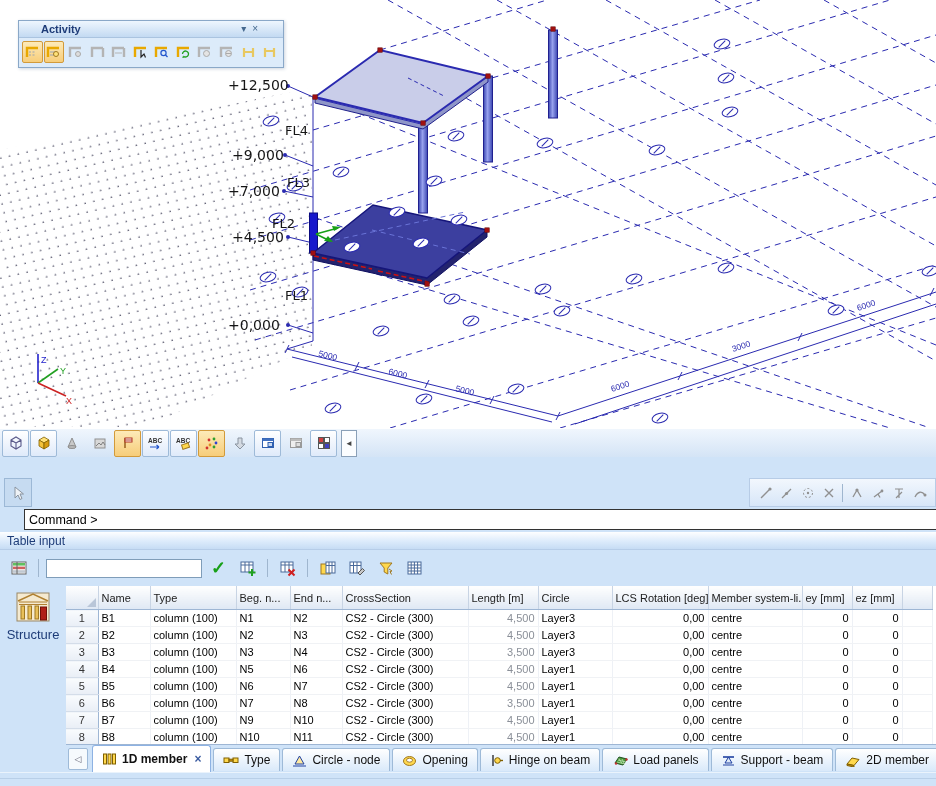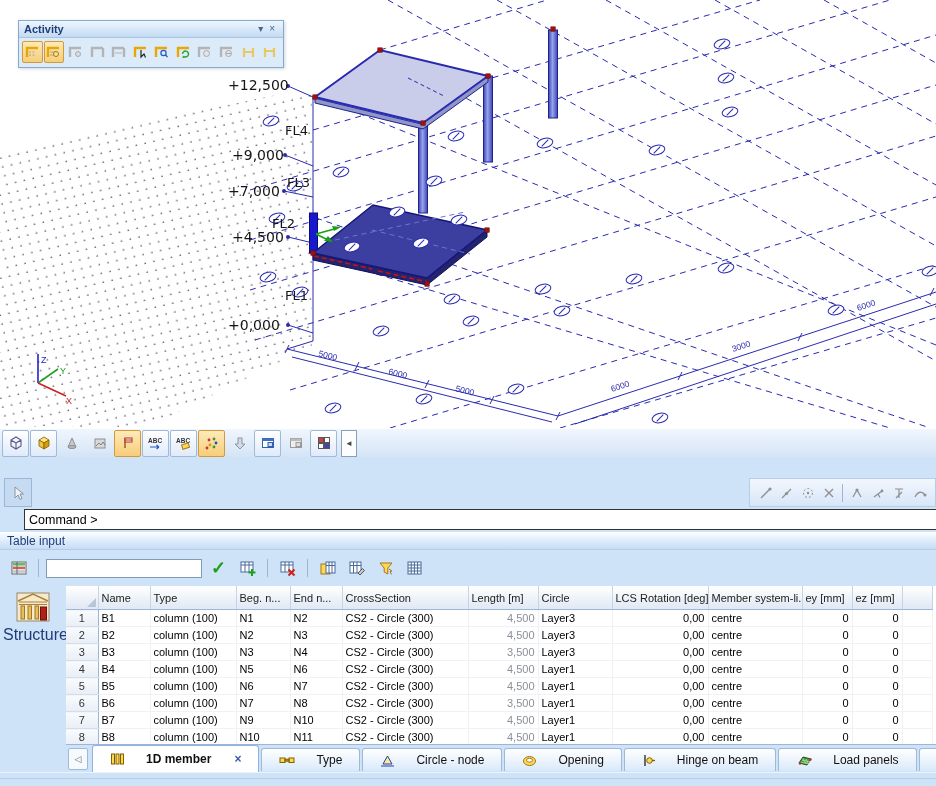--- a/index.html
+++ b/index.html
@@ -6,21 +6,21 @@
   body{width:936px;height:786px;position:relative;overflow:hidden;
        font-family:"Liberation Sans",sans-serif;background:#cfe3f8;}
   .abs{position:absolute;box-sizing:border-box;}
 
   
   #viewport{left:0;top:0;width:936px;height:428px;background:#fff;}
 
   
   #activity{left:18px;top:20px;width:266px;border:1px solid #8aa8c8;background:#dcebfa;
             box-shadow:1px 1px 3px rgba(60,90,130,.25);}
-  #activity .titlebar{height:16px;display:flex;align-items:center;padding:0 5px;
+  #activity .titlebar{height:16px;display:flex;align-items:center;padding:0 22px;
       background:linear-gradient(#eef6fe,#c3daf2);border-bottom:1px solid #aac4e0;}
   #activity .titlebar .t{flex:1;font-size:11px;font-weight:bold;color:#1e3c78;}
   #activity .titlebar .wbtn{font-size:10px;color:#44688e;padding:0 3px;line-height:14px;}
   .abar{display:flex;gap:1px;padding:3px 3px 4px 3px;}
   .abtn{width:20px;height:20px;display:flex;align-items:center;justify-content:center;
         border:1px solid transparent;border-radius:2px;}
   .abtn.pressed{background:linear-gradient(#fdeab8,#f7cd7a);border-color:#d29a3a;}
 
   
   #view-toolbar{top:428px;left:0;width:936px;height:29px;display:flex;align-items:center;
@@ -54,21 +54,21 @@
   #tbl-toolbar{top:550px;left:0;width:936px;height:36px;background:#cfe3f8;display:flex;
       align-items:center;padding-left:6px;gap:4px;}
   .tbtn{width:25px;height:25px;display:flex;align-items:center;justify-content:center;}
   #filter-input{width:148px;height:17px;border:1px solid #7f9db9;font-size:11px;padding:0 3px;}
   .chk{color:#18a018;font-weight:bold;font-size:18px;line-height:18px;}
 
   
   #sidebar{top:586px;left:0;width:66px;height:200px;background:#cfe3f8;
       display:flex;flex-direction:column;align-items:center;padding-top:4px;}
   .side-item{width:60px;text-align:center;margin-bottom:3px;}
-  .side-item .lbl{font-size:16px;color:#1e3c78;line-height:13px;}
+  .side-item .lbl{font-size:13px;color:#1e3c78;line-height:13px;}
 
   
   #table-wrap{top:586px;left:66px;width:870px;height:159px;background:#fff;overflow:hidden;
       border-bottom:1px solid #9eb6d4;}
   table{border-collapse:collapse;table-layout:fixed;width:866px;}
   th{height:23px;background:linear-gradient(#ffffff,#ecf1f8 60%,#dfe8f4);
      border-right:1px solid #c8d4e4;border-bottom:1px solid #9eb6d4;font-weight:normal;
      font-size:11px;text-align:left;padding:0 3px;color:#222;white-space:nowrap;overflow:hidden;}
   td{height:16px;font-size:11px;padding:0 3px;border-right:1px solid #eef1f6;
      border-bottom:1px solid #f0f2f5;white-space:nowrap;overflow:hidden;}
@@ -79,21 +79,21 @@
      border-left:9px solid transparent;border-bottom:9px solid #b9c6d8;}
   .r{text-align:right;}
   .gray{color:#8a8f98;}
 
   
   #tabbar{top:745px;left:66px;width:870px;height:27px;display:flex;align-items:flex-start;
       gap:2px;padding-left:26px;overflow:hidden;}
   #tab-scroll{position:absolute;left:2px;top:3px;width:18px;height:20px;background:#f6fafd;
       border:1px solid #9ebad8;border-radius:2px;display:flex;align-items:center;
       justify-content:center;font-size:9px;color:#667;}
-  .tab{display:flex;align-items:center;gap:21px;padding:0 17px;height:22px;margin-top:3px;
+  .tab{display:flex;align-items:center;gap:5px;padding:0 9px;height:22px;margin-top:3px;
       background:linear-gradient(#ffffff,#d9e9fa);border:1px solid #9ebad8;border-bottom:0;
       border-radius:3px 3px 0 0;font-size:12px;color:#111;white-space:nowrap;}
   .tab.active{height:26px;margin-top:0;background:#fff;border-color:#8db2e3;font-weight:bold;}
   .tab .x{color:#3a5ba0;font-weight:bold;font-size:12px;margin-left:2px;}
 
   #bottom-strip{top:772px;left:0;width:936px;height:14px;background:#cfe3f8;
       border-top:1px solid #eaf3fc;}
   #bottom-strip .groove{margin-top:5px;height:1px;background:#b8cfe8;}
 </style>
 </head>

